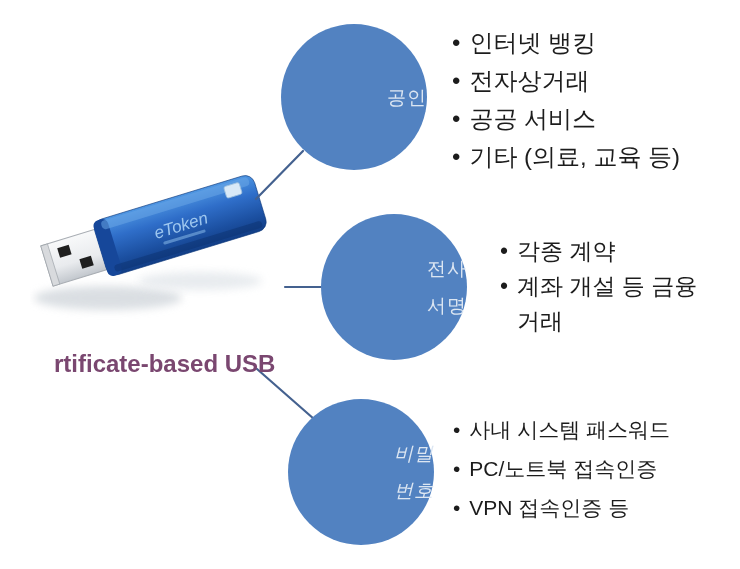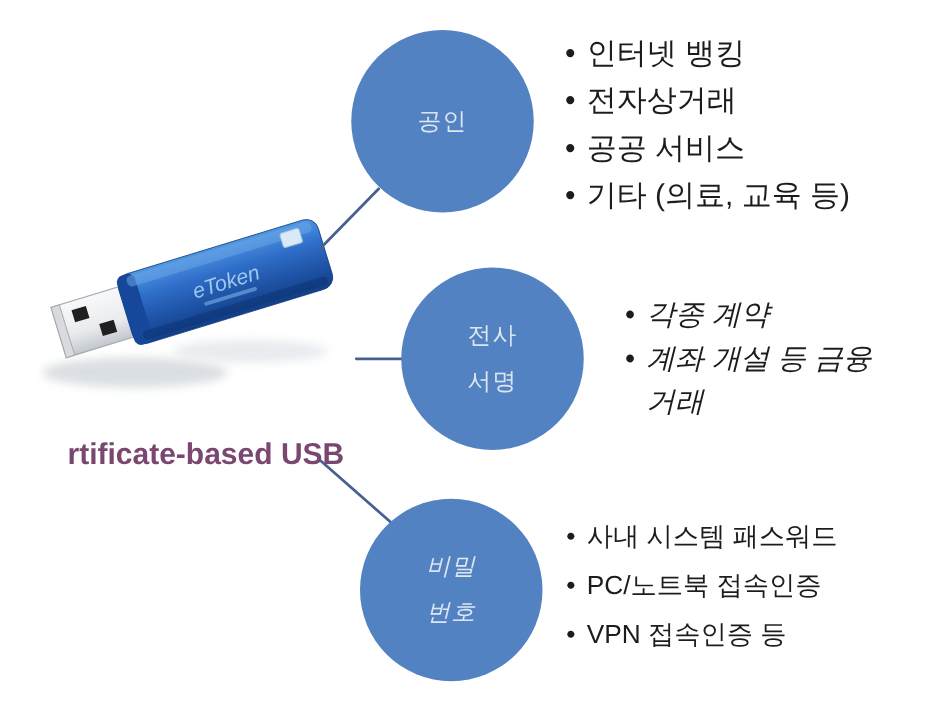--- a/index.html
+++ b/index.html
@@ -9,37 +9,37 @@
   }
   .canvas{position:relative;width:740px;height:569px;background:#ffffff;}
 
   
   .overlay{position:absolute;left:0;top:0;pointer-events:none;}
 
   
   .circle{
     position:absolute;border-radius:50%;
     background:#5282c1;color:#dce6f2;
-    display:flex;flex-direction:column;align-items:center;justify-content:center;
+    display:flex;flex-direction:column;align-items:flex-end;justify-content:center;
     text-align:center;
   }
   .circle .ln{font-size:19px;line-height:37px;letter-spacing:1px;}
   #c1{left:281px;top:24px;width:146px;height:146px;}
   #c2{left:321px;top:214px;width:146px;height:146px;}
   #c3{left:288px;top:399px;width:146px;height:146px;font-style:italic;}
 
   
   .blist{position:absolute;color:#1c1c1c;}
   .bullet-item{display:flex;align-items:flex-start;}
   .bullet-item .dot{flex:0 0 auto;margin-right:9px;}
   #g1{left:452px;top:24px;font-size:24px;}
   #g1 .bullet-item{line-height:38px;}
   #g2{left:500px;top:234px;font-size:23px;}
   #g2 .bullet-item{line-height:35px;}
-  #g2 .txt{max-width:208px;font-style:italic;}
+  #g2 .txt{max-width:208px;}
   #g3{left:453px;top:410px;font-size:21px;}
   #g3 .bullet-item{line-height:39px;}
 
   
   .caption{position:absolute;font-weight:bold;font-size:24px;color:#7a4770;line-height:23px;white-space:nowrap;}
   #cap1{left:54px;top:352px;}
   #cap2{left:76px;top:376px;}
 </style>
 </head>
 <body>

